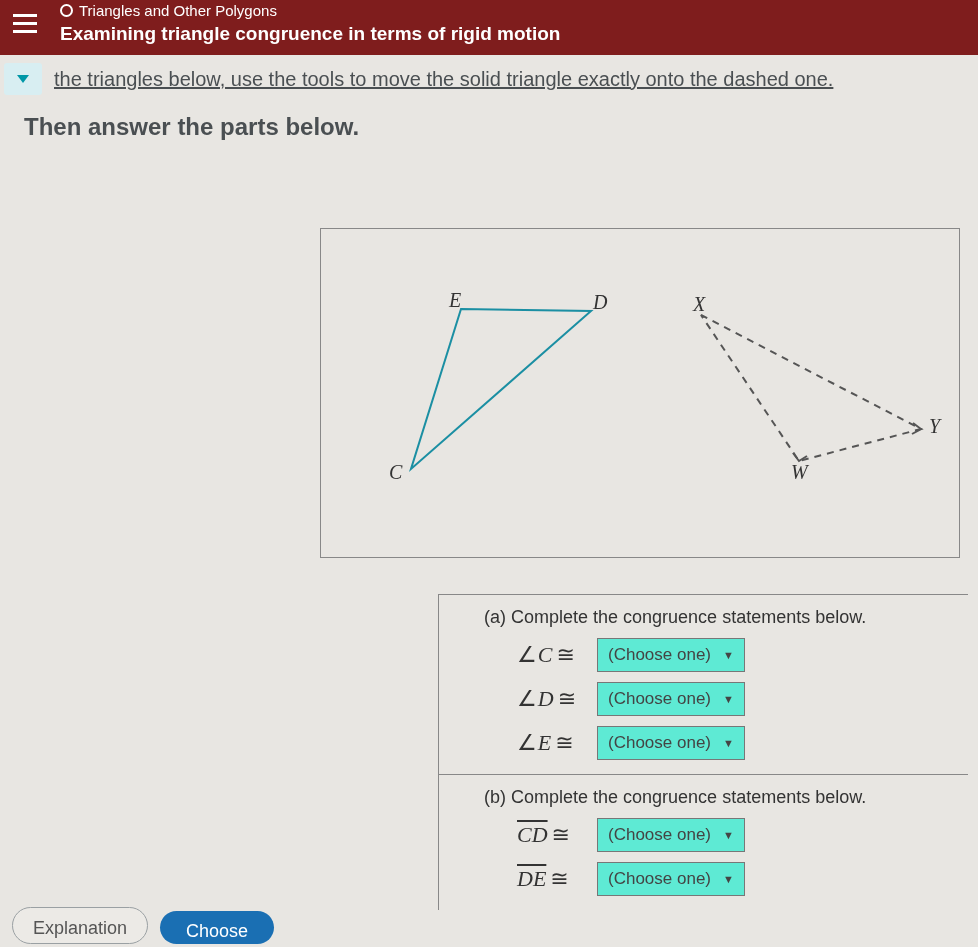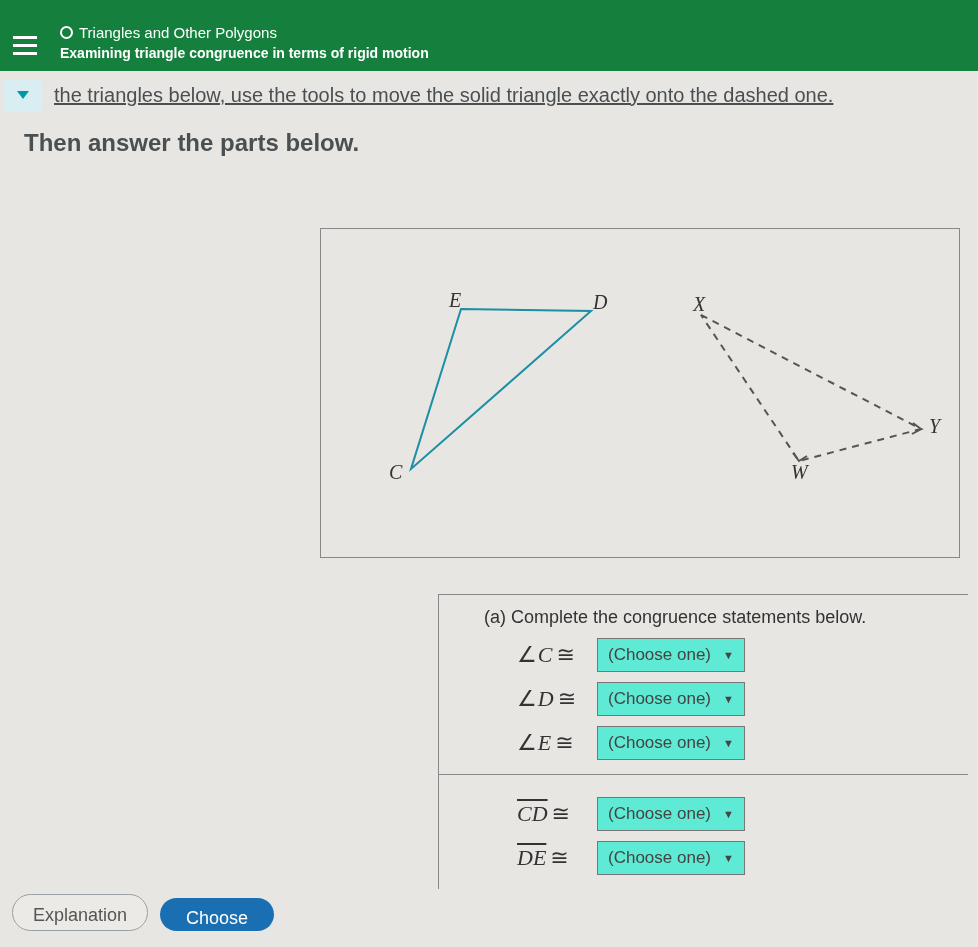--- a/index.html
+++ b/index.html
@@ -5,23 +5,23 @@
 * { margin: 0; padding: 0; box-sizing: border-box; }
 body {
   font-family: Arial, Helvetica, sans-serif;
   width: 978px;
   height: 947px;
   background: #e8e6e2;
   overflow: hidden;
   position: relative;
 }
 .header {
-  background: #15803d;
+  background: #7f1d1d;
   color: white;
-  padding: 24px 0 10px 0;
+  padding: 2px 0 10px 0;
   display: flex;
   align-items: flex-start;
 }
 .menu-btn {
   width: 50px;
   display: flex;
   flex-direction: column;
   align-items: center;
   justify-content: center;
   gap: 5px;
@@ -40,21 +40,21 @@
   display: flex;
   align-items: center;
   gap: 6px;
 }
 .circle-icon {
   width: 13px; height: 13px;
   border: 2px solid white;
   border-radius: 50%;
 }
 .header-title {
-  font-size: 14px;
+  font-size: 19px;
   font-weight: bold;
   margin-top: 4px;
 }
 .subheader {
   display: flex;
   align-items: center;
   padding: 8px 0 4px 0;
 }
 .collapse-btn {
   width: 38px; height: 32px;
@@ -132,21 +132,21 @@
   color: #444;
   display: inline-flex;
   align-items: center;
   gap: 12px;
   cursor: pointer;
 }
 .dd-chev { font-size: 11px; }
 .footer-btns {
   position: absolute;
   left: 12px;
-  bottom: 16px;
+  bottom: 3px;
   display: flex;
   gap: 12px;
   align-items: flex-end;
 }
 .btn-exp {
   border: 1px solid #9aa0a3;
   border-radius: 22px;
   padding: 10px 20px 4px 20px;
   color: #555;
   font-size: 18px;
@@ -230,20 +230,21 @@
     </div>
     <div class="stmt-row">
       <span class="expr"><span class="angle">E</span><span class="cong">≅</span></span>
       <div class="dropdown">
         <span>(Choose one)</span>
         <span class="dd-chev">▼</span>
       </div>
     </div>
   </div>
   <div class="q-part">
+    <div class="q-label">(b)  Complete the congruence statements below.</div>
     <div class="stmt-row">
       <span class="expr"><span class="overline">CD</span><span class="cong">≅</span></span>
       <div class="dropdown">
         <span>(Choose one)</span>
         <span class="dd-chev">▼</span>
       </div>
     </div>
     <div class="stmt-row">
       <span class="expr"><span class="overline">DE</span><span class="cong">≅</span></span>
       <div class="dropdown">

